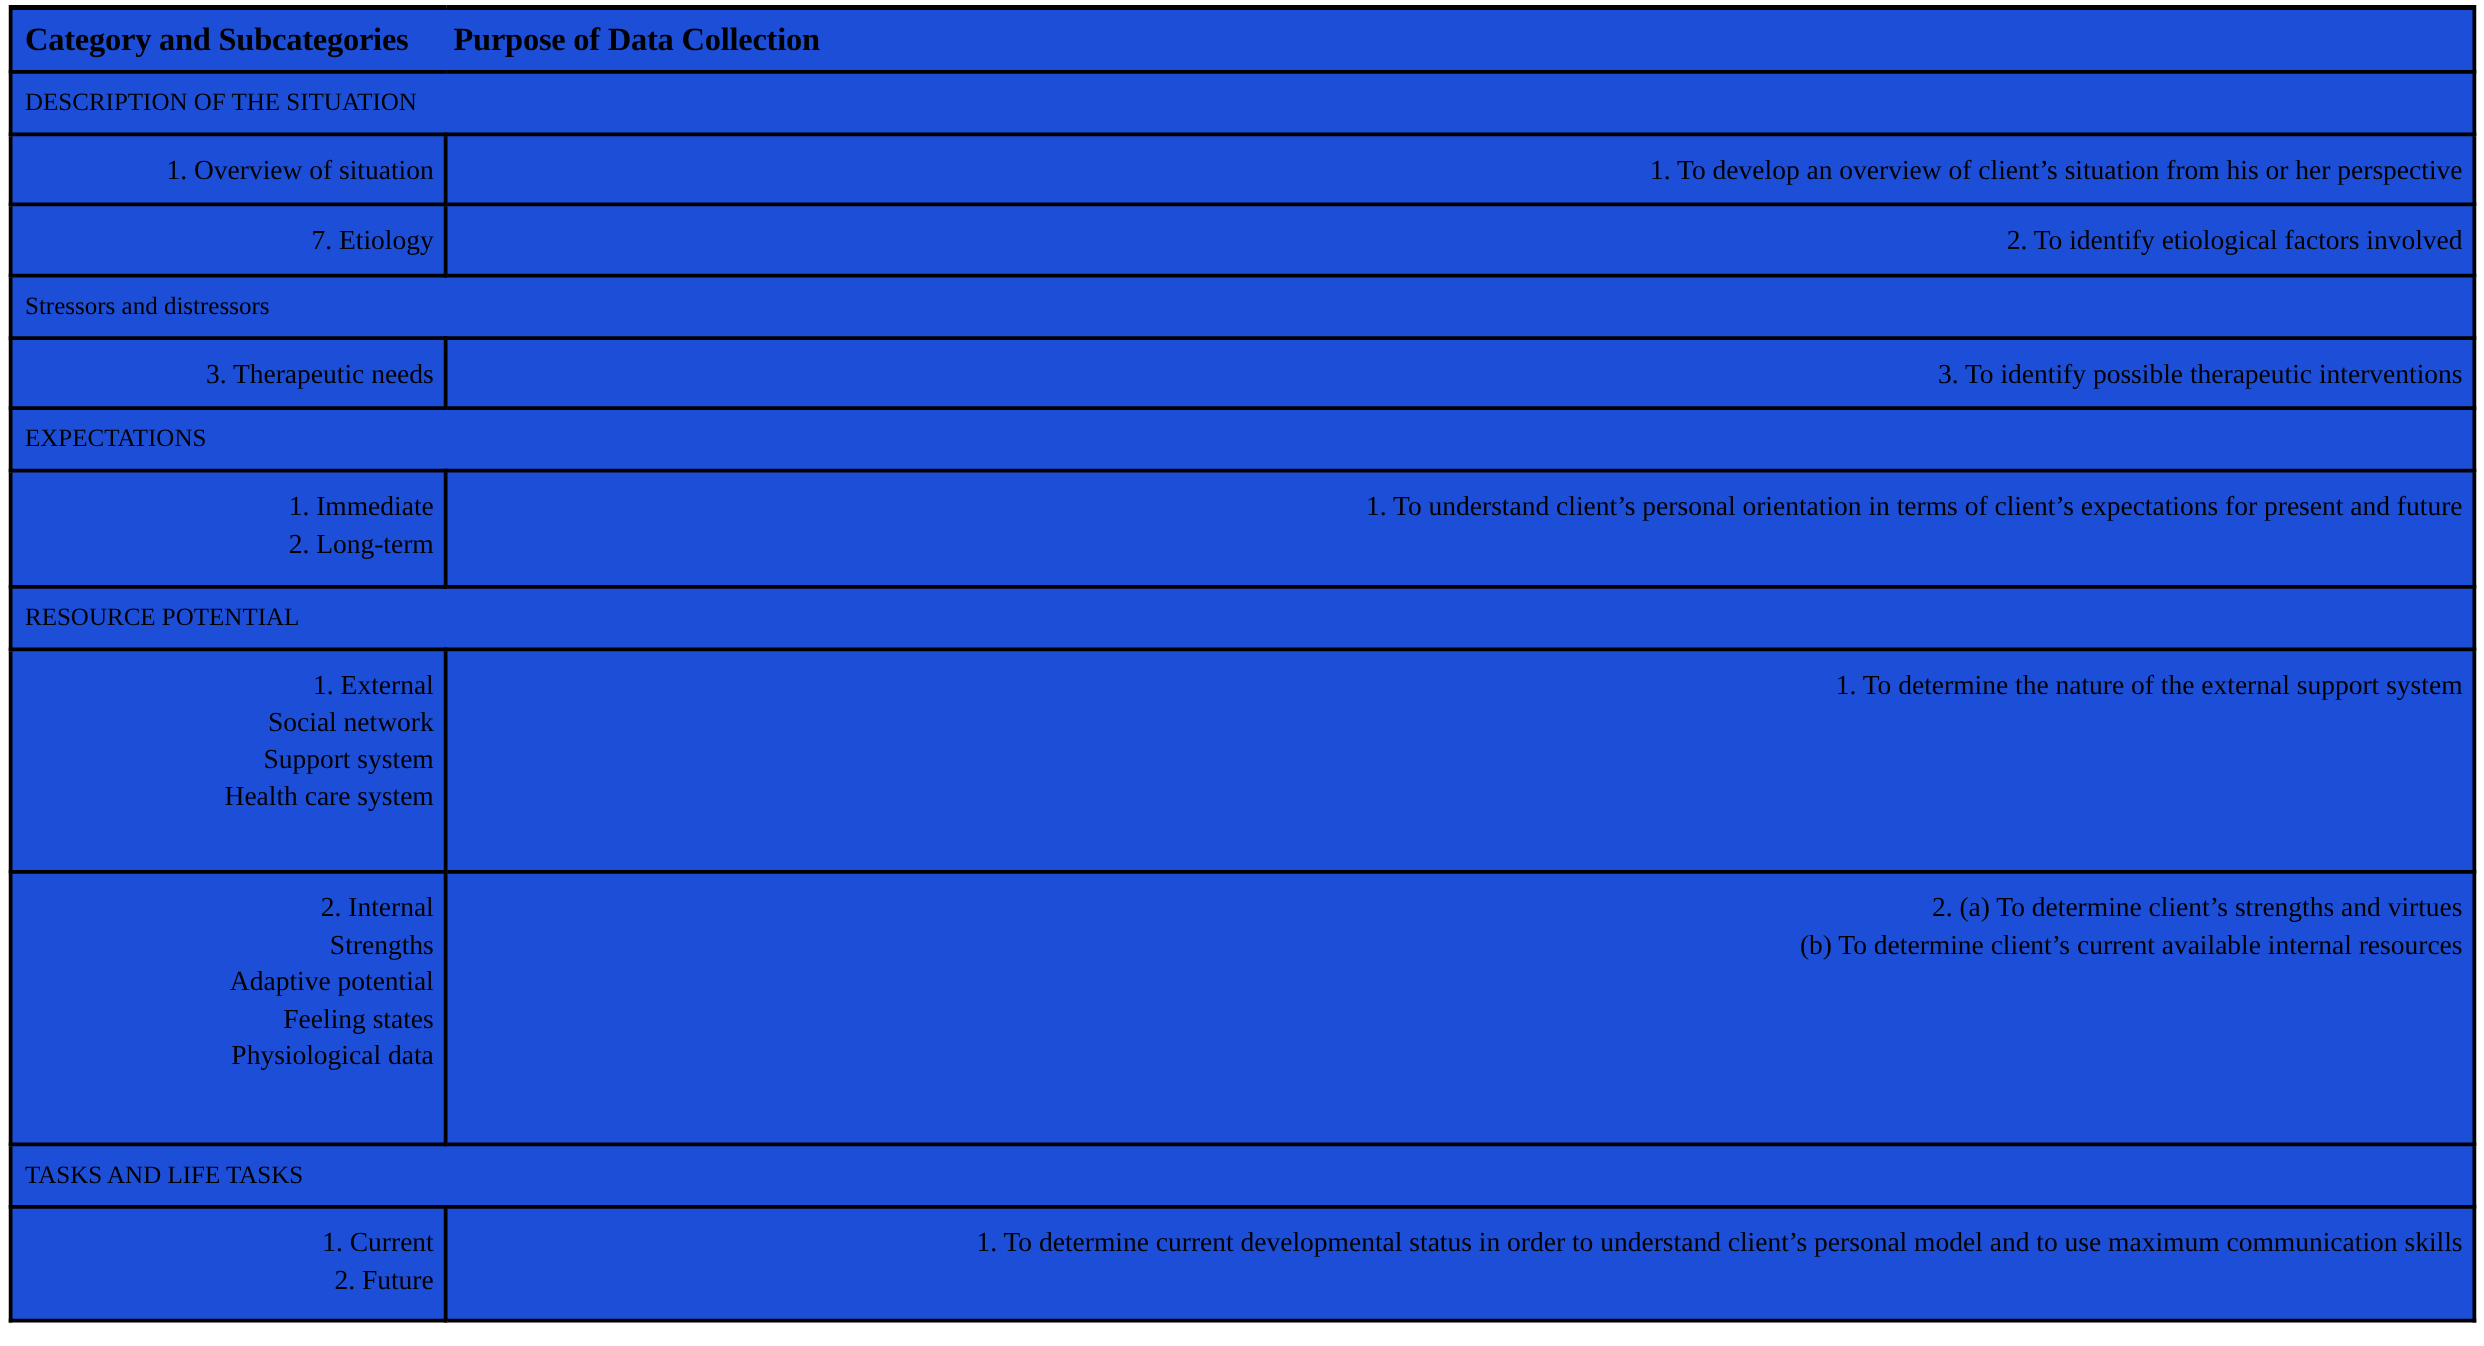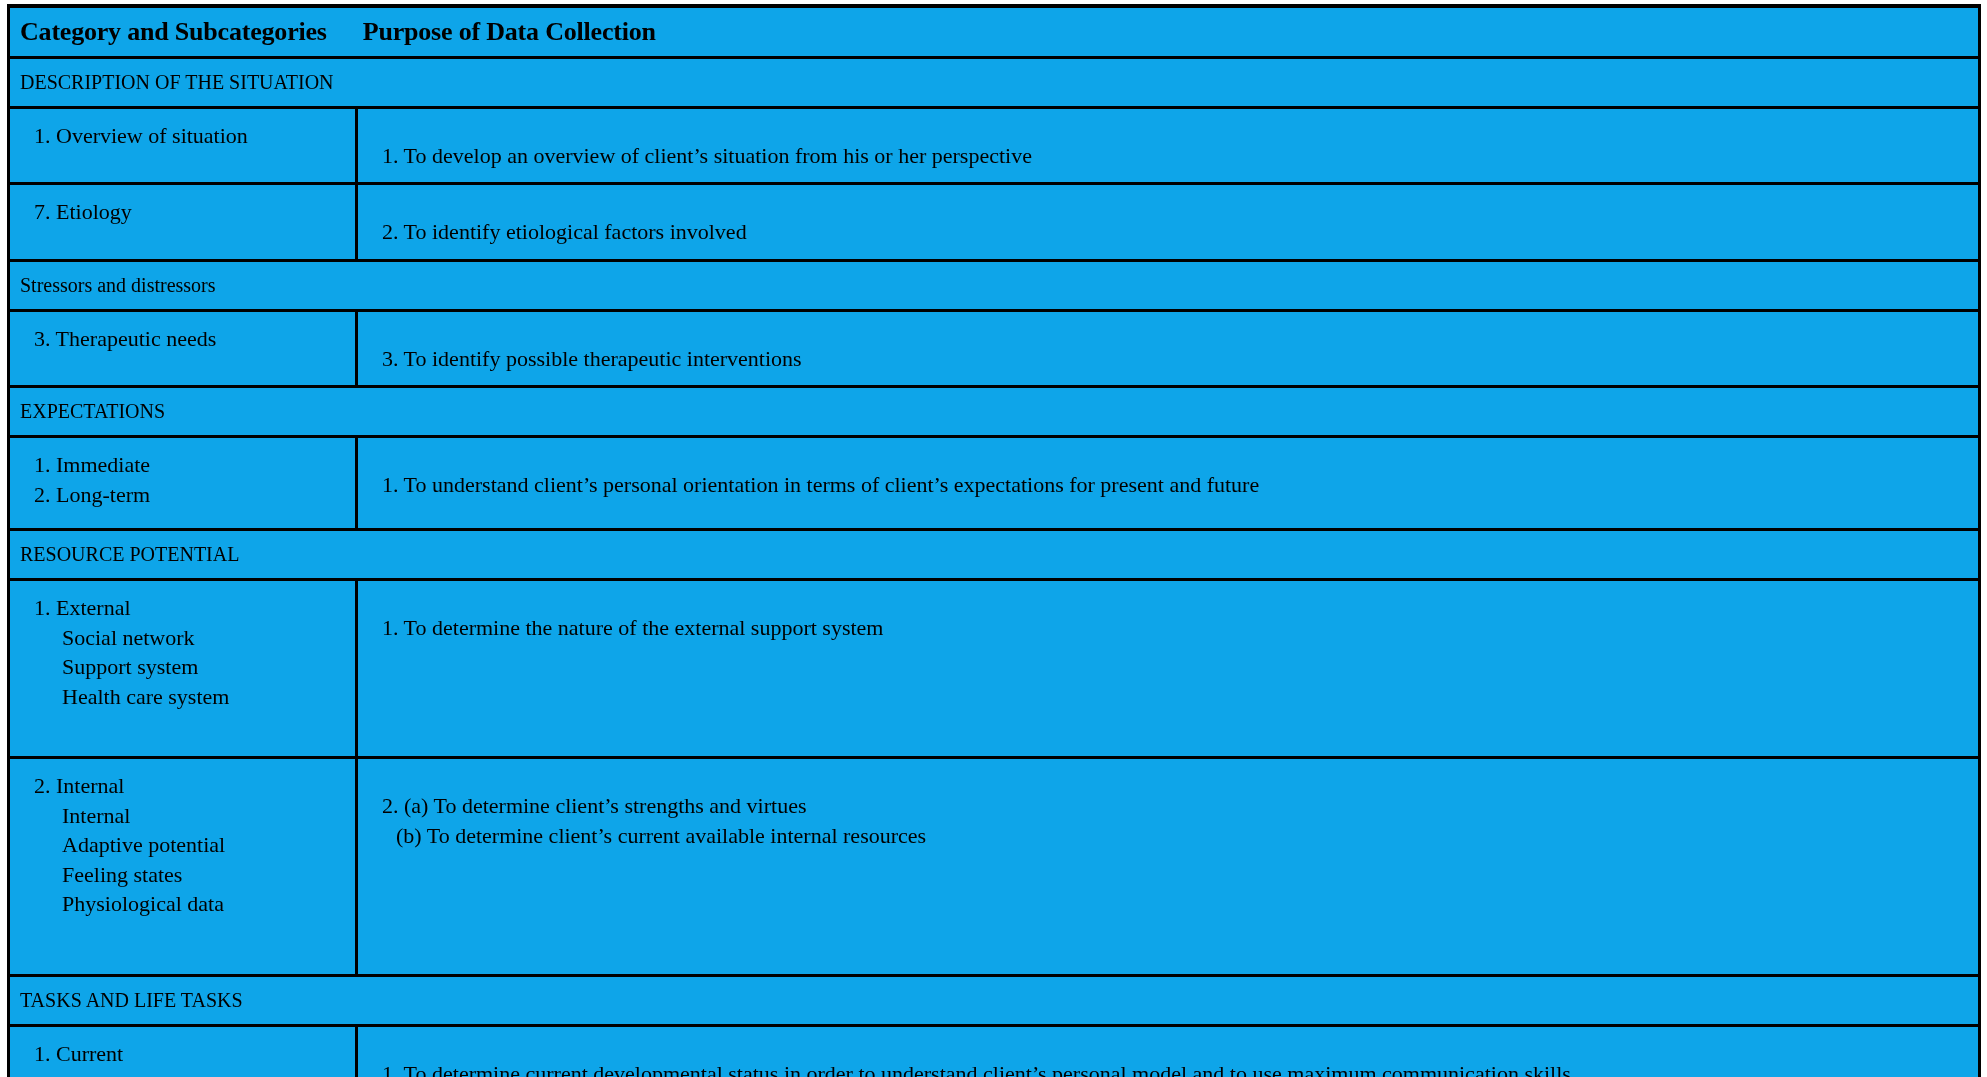--- a/index.html
+++ b/index.html
@@ -31,22 +31,23 @@
     table-layout: fixed;
     width: 1971px;
     background: #ffffff;
   }
   table.doc-table col.col-cat { width: 348px; }
   table.doc-table col.col-purpose { width: 1623px; }
 
   table.doc-table td {
     border: 3px solid #000000;
     vertical-align: top;
-    background: #0ea5e9;
+    background: #1d4ed8;
     padding: 0;
+    text-align: right;
   }
 
   
   tr.header-row td {
     border-top: 4px solid #000000;
     border-bottom: 3px solid #000000;
     height: 48px;
   }
   .header-inner {
     display: flex;
@@ -78,21 +79,20 @@
   .cat-cell, .purpose-cell {
     font-size: 22px;
   }
   .cat-inner {
     padding: 12px 8px 12px 24px;
     line-height: 1.34;
   }
   .purpose-inner {
     padding: 12px 8px 12px 24px;
     line-height: 1.34;
-    margin-top: 20px;
   }
   .cat-inner .sub {
     padding-left: 28px;
   }
   .purpose-inner .cont {
     padding-left: 14px;
     font-family: Liberation Serif, serif;
   }
   .line { white-space: nowrap; }
 
@@ -215,21 +215,21 @@
             <div class="purpose-inner">
               <div class="line">1. To determine the nature of the external support system</div>
             </div>
           </td>
         </tr>
 
         <tr class="r-internal">
           <td class="cat-cell">
             <div class="cat-inner">
               <div class="line">2. Internal</div>
-              <div class="line sub">Internal</div>
+              <div class="line sub">Strengths</div>
               <div class="line sub">Adaptive potential</div>
               <div class="line sub">Feeling states</div>
               <div class="line sub">Physiological data</div>
             </div>
           </td>
           <td class="purpose-cell">
             <div class="purpose-inner">
               <div class="line">2. (a) To determine client’s strengths and virtues</div>
               <div class="line cont">(b) To determine client’s current available internal resources</div>
             </div>

